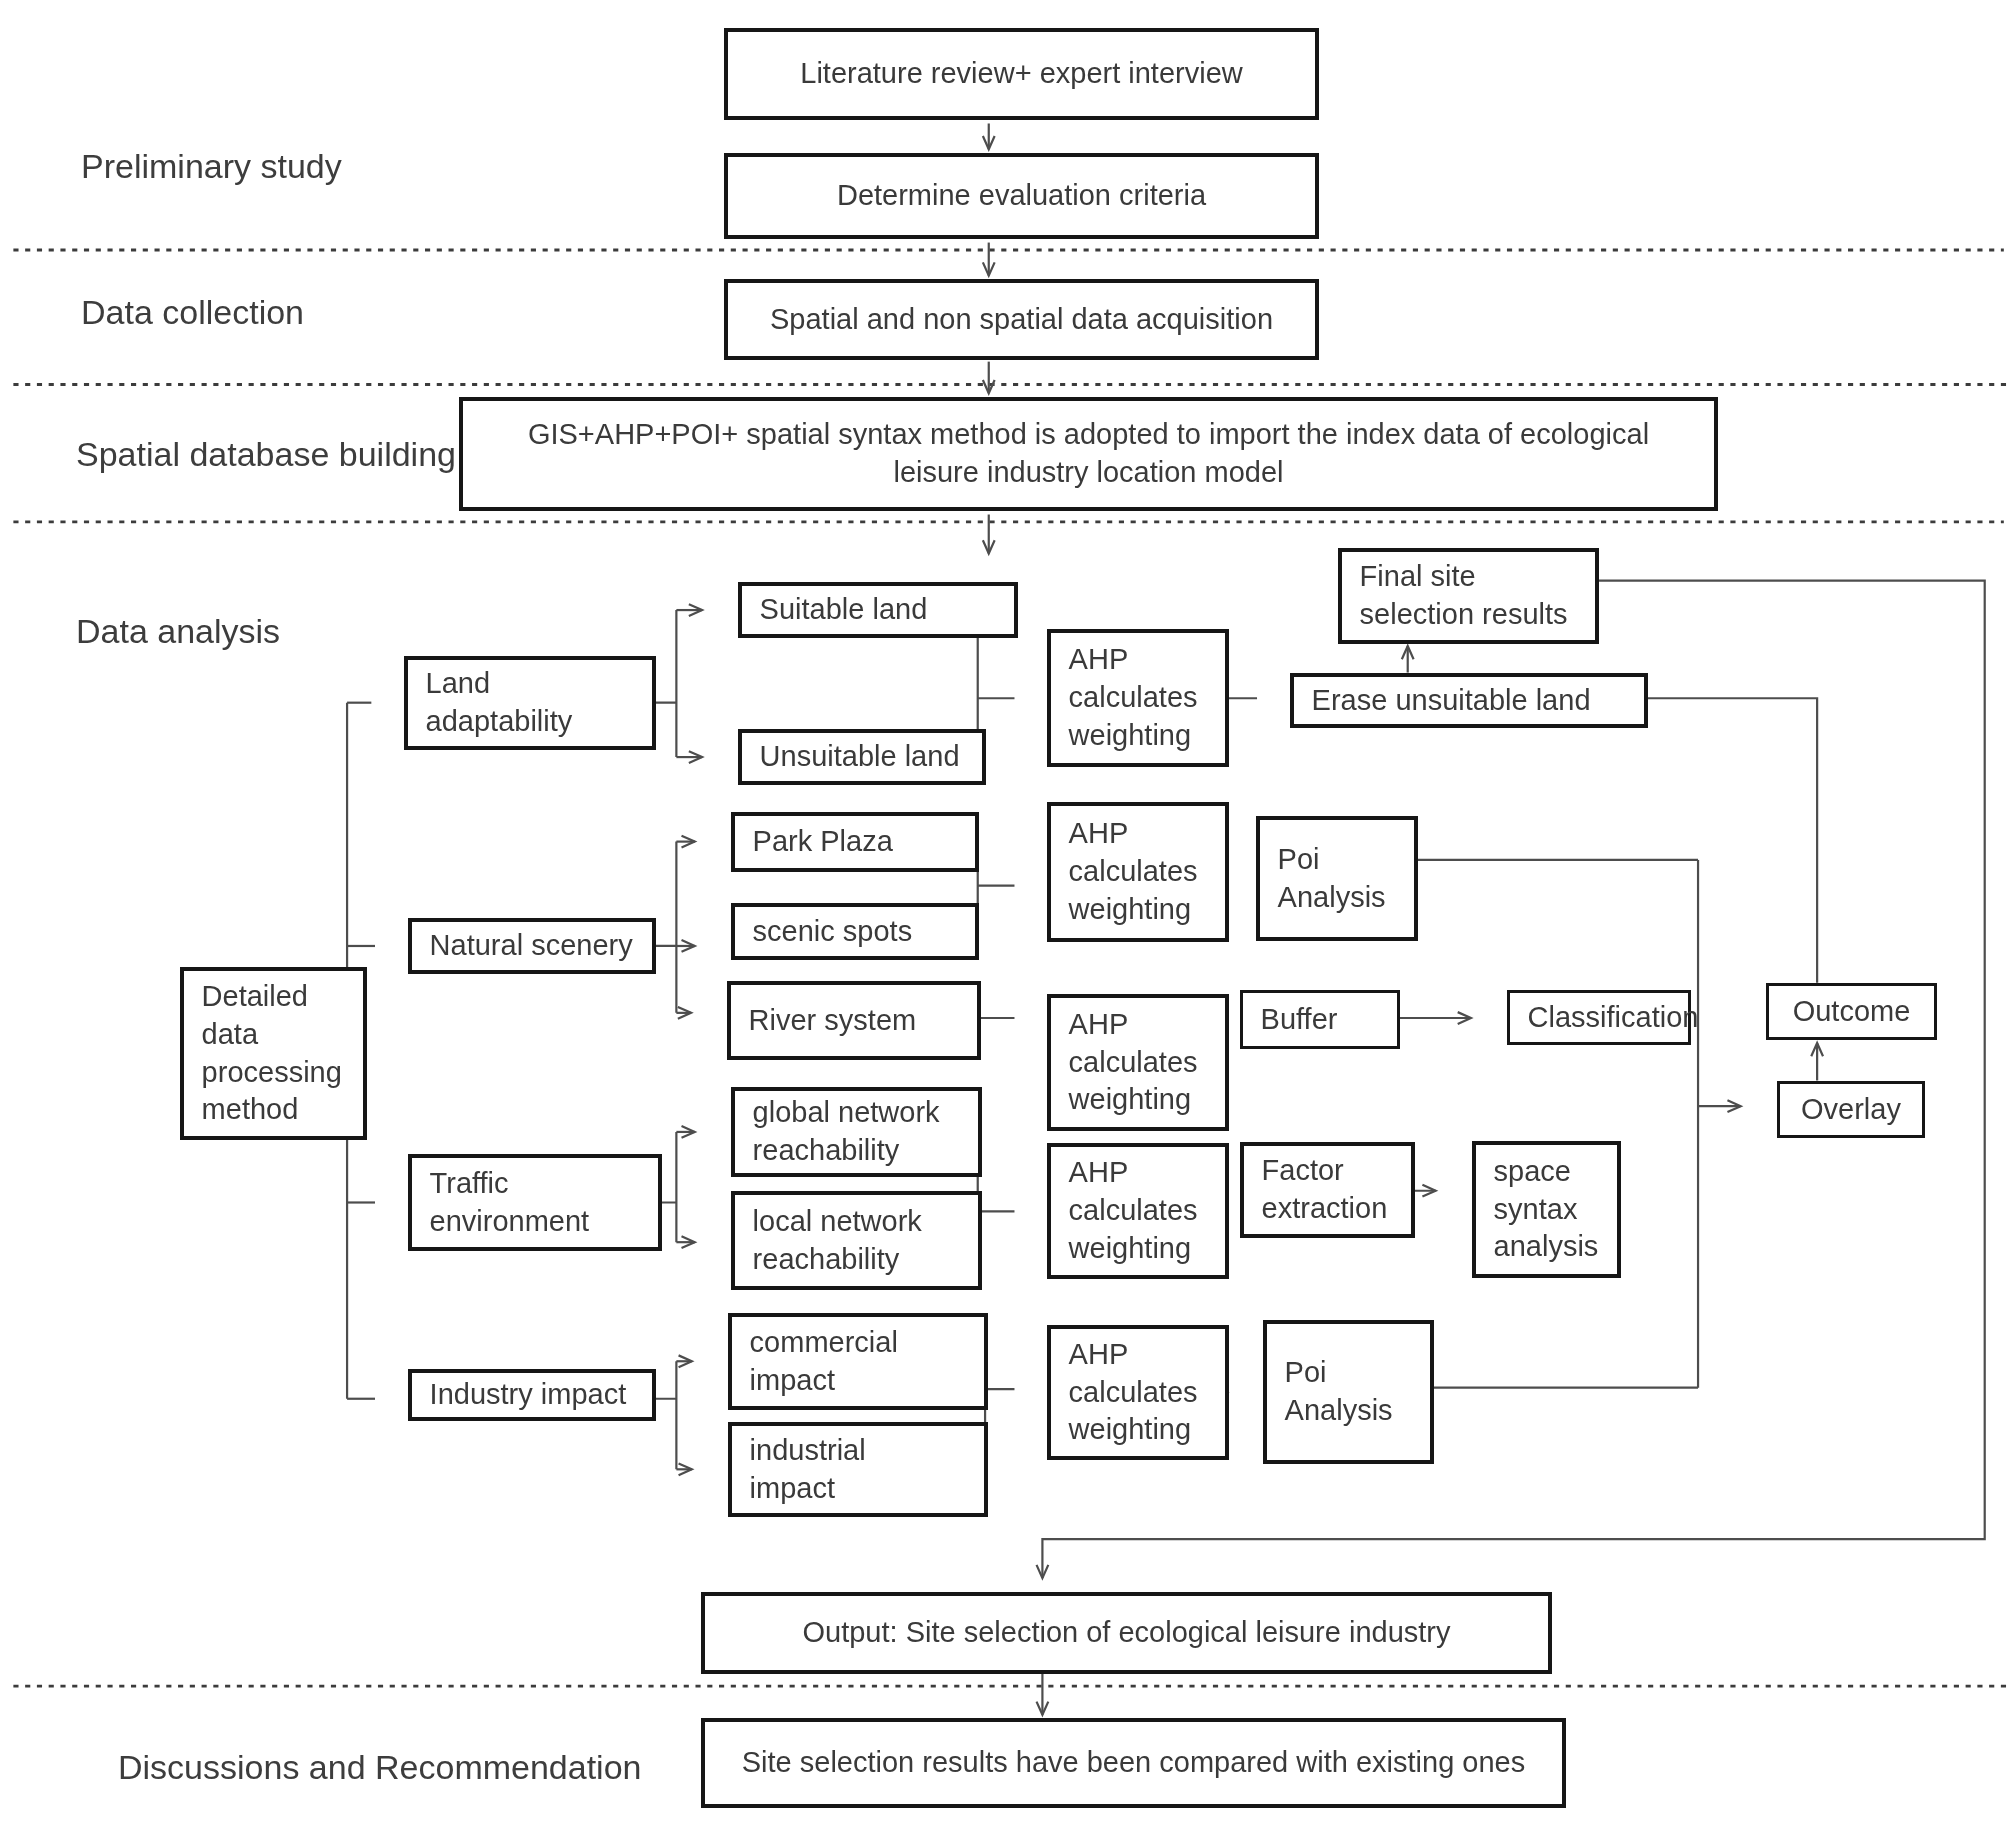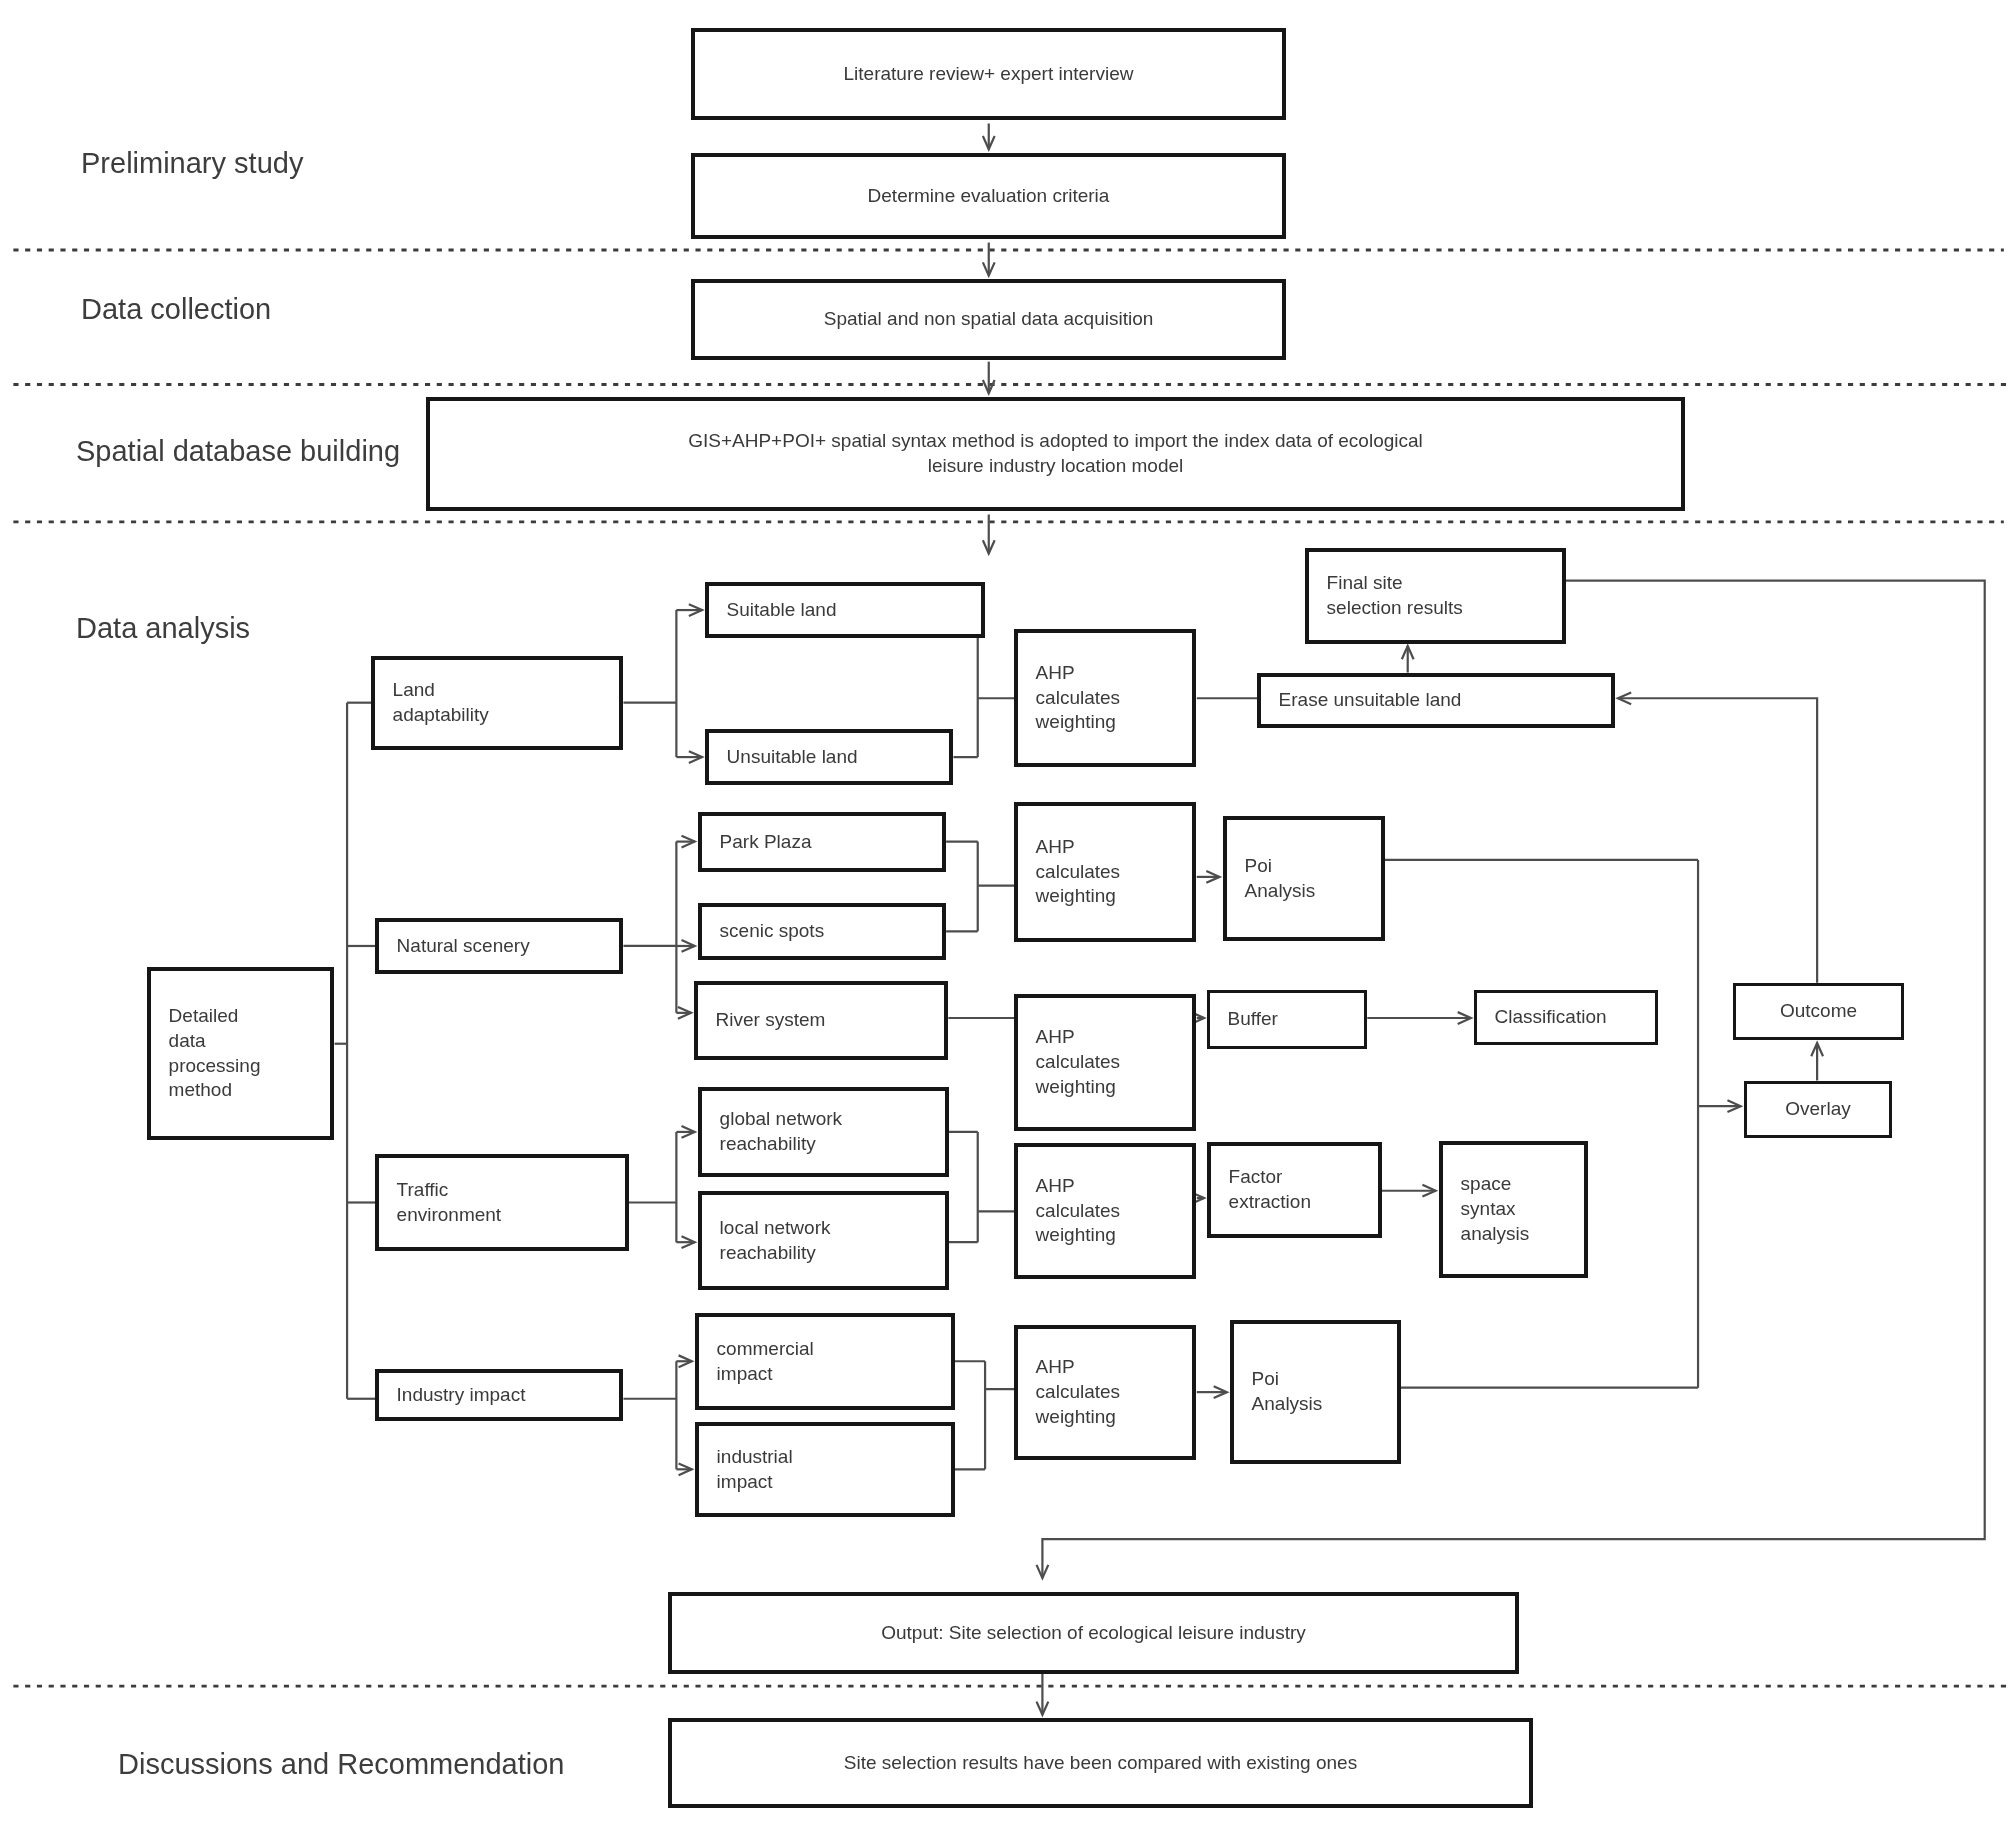--- a/index.html
+++ b/index.html
@@ -1,25 +1,25 @@
 <!DOCTYPE html>
 <html style="font-size:11.8px"><head>
 <meta charset="utf-8">
 <style>
   html,body{margin:0;padding:0;background:#ffffff;}
   #canvas{position:relative;width:2015px;height:1828px;background:#ffffff;overflow:hidden;
           font-family:"Liberation Sans",sans-serif;}
   #wires{position:absolute;left:0;top:0;}
   .node{position:absolute;background:#ffffff;border:4.4px solid #161616;color:#3a3a3a;
-        box-sizing:border-box;display:flex;align-items:center;font-size:19px;line-height:1.3;}
+        box-sizing:border-box;display:flex;align-items:center;font-size:29px;line-height:1.3;margin-left:33px;}
   .c{justify-content:center;text-align:center;padding:0 10.3px;}
   .l{padding-left:17.6px;padding-right:7.4px;text-align:left;}
   .pre{white-space:pre-line;}
   .b5{border-width:3.7px;}
-  .stage{position:absolute;color:#3d3d3d;font-size:29px;white-space:nowrap;}
+  .stage{position:absolute;color:#3d3d3d;font-size:34px;white-space:nowrap;}
 </style>
 </head>
 <body>
 
 <div id="canvas">
 
   <svg id="wires" width="2015" height="1828" viewBox="0 0 2741 2487" xmlns="http://www.w3.org/2000/svg">
     <defs>
       <marker id="ah" markerUnits="userSpaceOnUse" markerWidth="26" markerHeight="24" refX="20" refY="10" orient="auto">
         <path d="M2,2 L20,10 L2,18" fill="none" stroke="#4d4d4d" stroke-width="3"></path>

